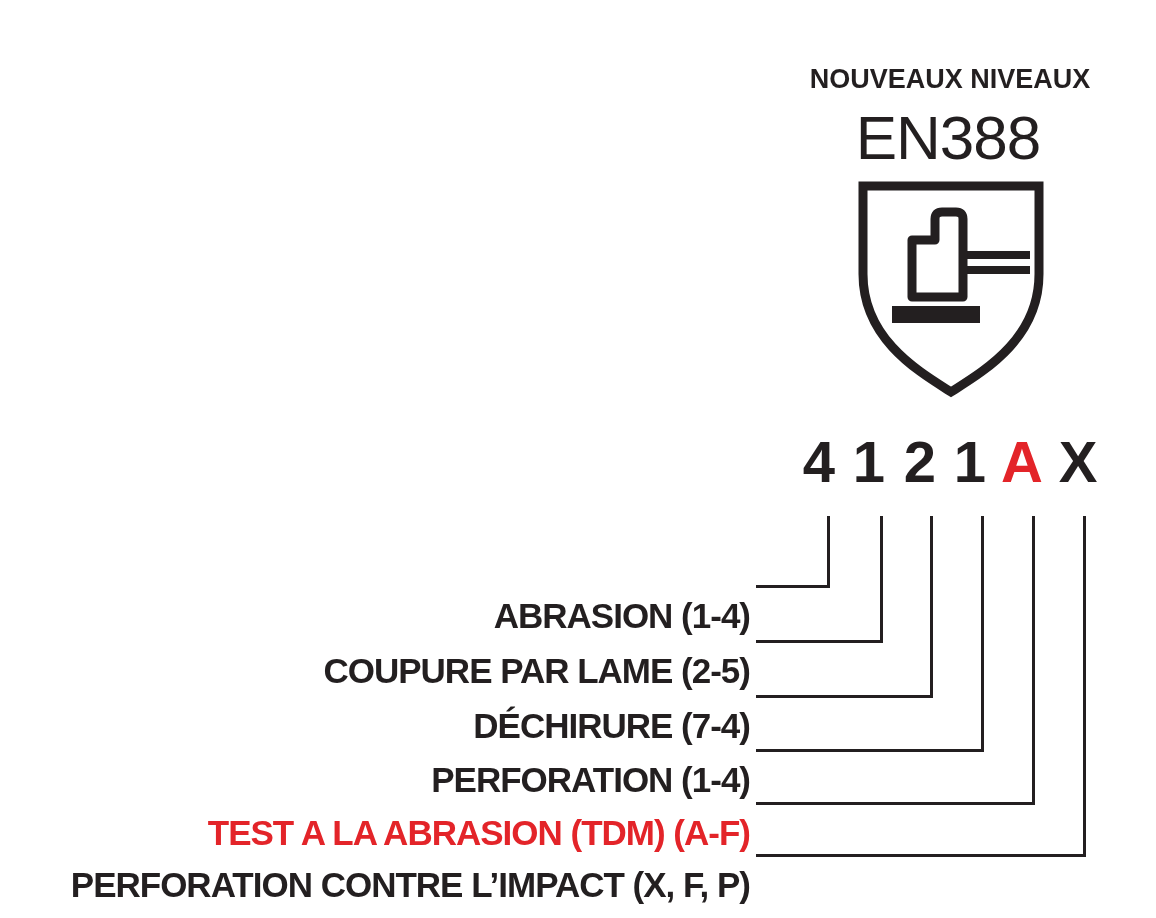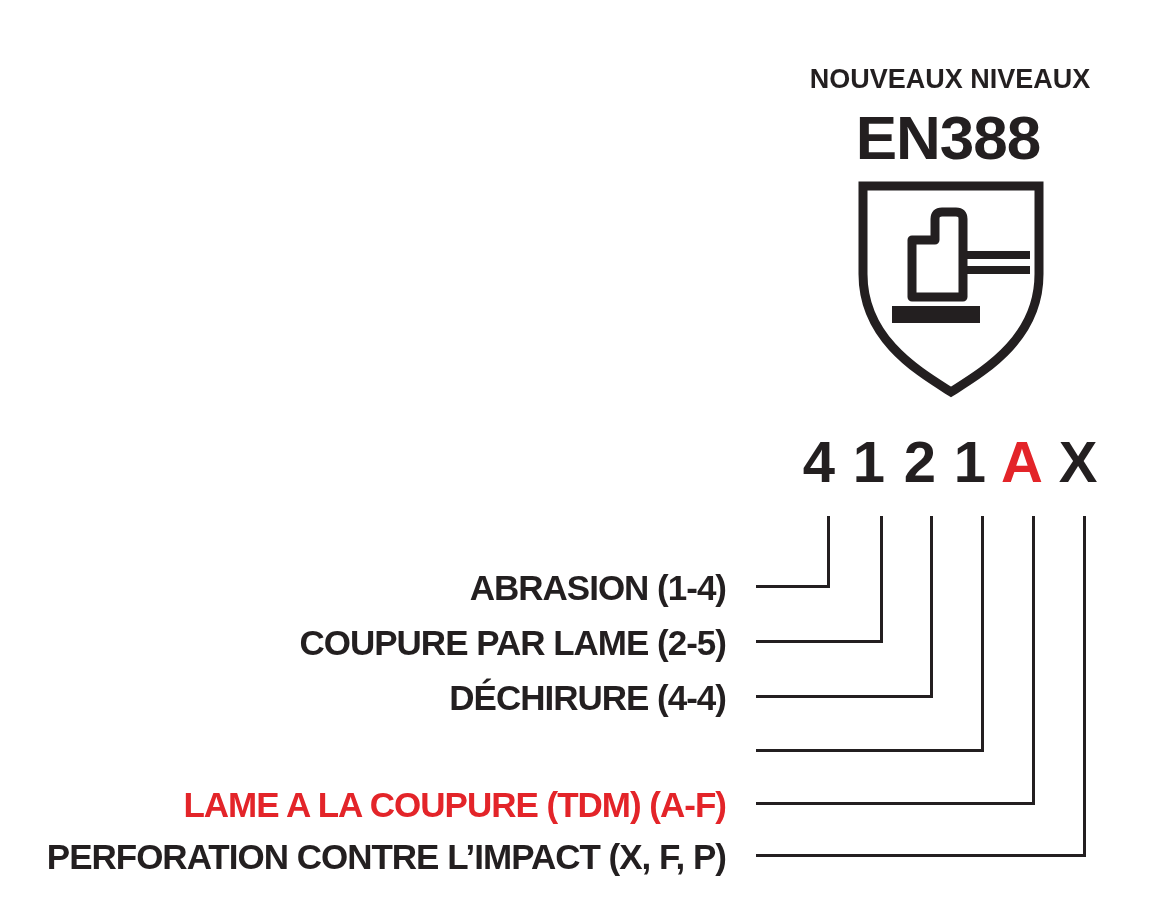--- a/index.html
+++ b/index.html
@@ -27,21 +27,21 @@
     font-weight: 700;
     letter-spacing: 0px;
     white-space: nowrap;
   }
   .standard {
     position: absolute;
     top: 102px;
     left: 948px;
     transform: translateX(-50%);
     font-size: 62px;
-    font-weight: 700;
+    font-weight: 400;
     letter-spacing: -1px;
     white-space: nowrap;
   }
   .shield-svg {
     position: absolute;
     left: 856px;
     top: 180px;
     width: 190px;
     height: 218px;
   }
@@ -57,28 +57,29 @@
   .code-char.red { color: var(--red); }
   .connector {
     position: absolute;
     left: 756px;
     top: 516px;
     border-right: 3px solid var(--ink);
     border-bottom: 3px solid var(--ink);
   }
   .row-label {
     position: absolute;
-    right: 430px;
+    right: 406px;
     height: 44px;
     line-height: 44px;
     font-size: 35px;
     font-weight: 700;
     letter-spacing: -1px;
     white-space: nowrap;
     text-align: center;
+    margin-top: 28px;
   }
   .row-label.red { color: var(--red); }
 </style>
 </head>
 <body>
 
 <div class="stage">
 
   <div class="title">NOUVEAUX NIVEAUX</div>
 
@@ -101,17 +102,18 @@
 
   <div class="connector" style="width:74px;height:72px"></div>
   <div class="connector" style="width:127px;height:127px"></div>
   <div class="connector" style="width:177px;height:182px"></div>
   <div class="connector" style="width:228px;height:236px"></div>
   <div class="connector" style="width:279px;height:289px"></div>
   <div class="connector" style="width:330px;height:341px"></div>
 
   <div class="row-label" style="top:566px">ABRASION (1-4)</div>
   <div class="row-label" style="top:621px">COUPURE PAR LAME (2-5)</div>
-  <div class="row-label" style="top:676px">DÉCHIRURE (4-4)</div>
-  <div class="row-label red" style="top:783px">LAME A LA COUPURE (TDM) (A-F)</div>
+  <div class="row-label" style="top:676px">DÉCHIRURE (7-4)</div>
+  <div class="row-label" style="top:730px">PERFORATION (1-4)</div>
+  <div class="row-label red" style="top:783px">TEST A LA ABRASION (TDM) (A-F)</div>
   <div class="row-label" style="top:835px">PERFORATION CONTRE L’IMPACT (X, F, P)</div>
 
 </div>
 
 </body></html>

